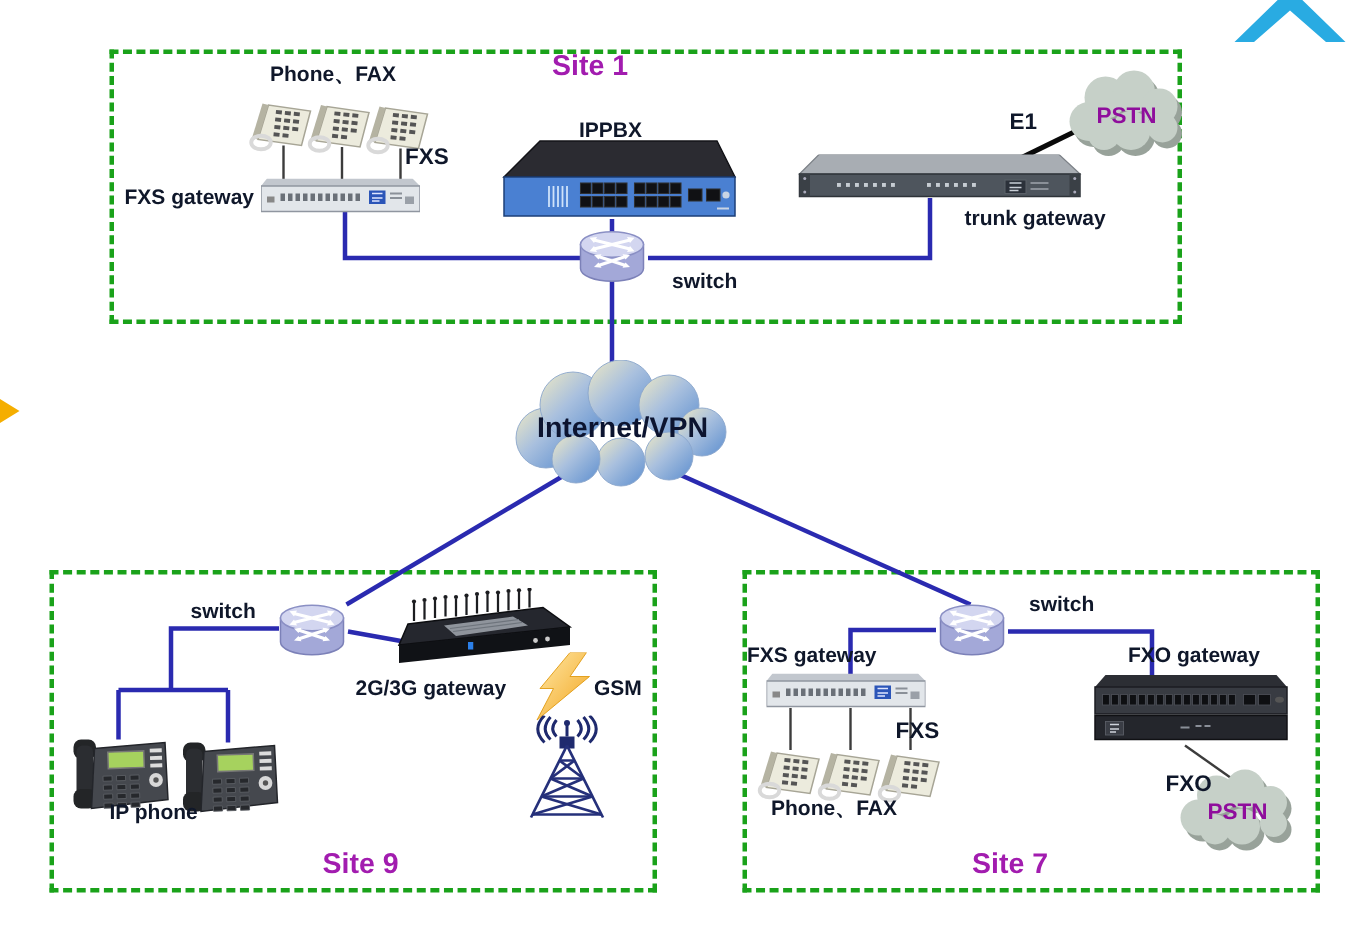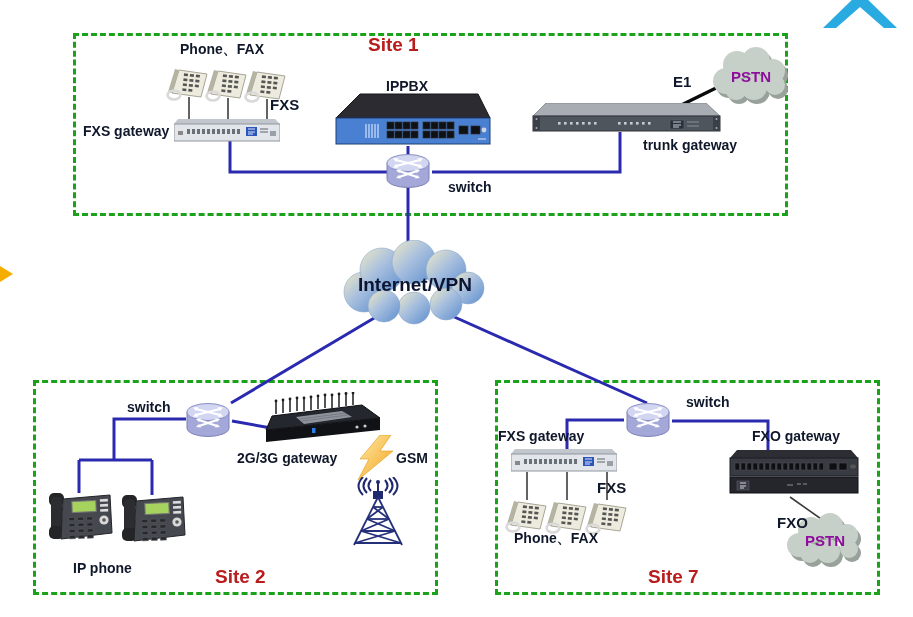--- a/index.html
+++ b/index.html
@@ -1,20 +1,20 @@
 <!DOCTYPE html>
 <html><head>
 <meta charset="utf-8">
 <style>
   html,body{margin:0;padding:0;background:#fff;}
   #canvas{position:relative;width:913px;height:617px;background:#ffffff;overflow:hidden;
           font-family:"Liberation Sans",sans-serif;}
   .site-border{position:absolute;border:3px dashed #1aa21a;background:transparent;}
   .lbl{position:absolute;font-weight:bold;color:#0f172a;font-size:14px;white-space:nowrap;z-index:4;}
-  .title{position:absolute;font-weight:bold;color:#b91c1c;font-size:19px;white-space:nowrap;z-index:4;}
+  .title{position:absolute;font-weight:bold;color:#a21caf;font-size:19px;white-space:nowrap;z-index:4;}
   .dev{position:absolute;z-index:3;}
   #lines{position:absolute;left:0;top:0;z-index:2;}
   .blueln{stroke:#2a2ab0;stroke-width:3;fill:none;}
   .thinln{stroke:#3c3c3c;stroke-width:1.6;fill:none;}
   .blackln{stroke:#0a0a0a;stroke-width:3.4;fill:none;}
   .cloudtxt{font-family:"Liberation Sans",sans-serif;font-weight:bold;}
   .yellow-arrow{position:absolute;left:0;top:266px;width:0;height:0;z-index:5;
     border-top:8px solid transparent;border-bottom:8px solid transparent;border-left:13px solid #f5ae00;}
 </style>
 </head>
@@ -249,25 +249,25 @@
         <circle cx="78" cy="22" r="22"></circle>
       <circle cx="110" cy="30" r="20"></circle>
         <circle cx="132" cy="48" r="16"></circle>
         <circle cx="110" cy="64" r="16"></circle>
       <circle cx="78" cy="68" r="16"></circle>
         <circle cx="48" cy="66" r="16"></circle>
     </g>
     <text class="cloudtxt" x="79" y="51" text-anchor="middle" font-size="19" fill="#0c1430">Internet/VPN</text>
   </svg>
 
-  <div class="title" style="left:215px;top:566px;">Site 2</div>
+  <div class="title" style="left:215px;top:566px;">Site 9</div>
   <div class="lbl" style="left:127px;top:399px;">switch</div>
   <div class="lbl" style="left:237px;top:450px;">2G/3G gateway</div>
   <div class="lbl" style="left:396px;top:450px;">GSM</div>
-  <div class="lbl" style="left:73px;top:560px;">IP phone</div>
+  <div class="lbl" style="left:73px;top:533px;">IP phone</div>
 
   <svg class="dev" style="left:184px;top:400px;" width="48" height="40">
     <path d="M3,12 L3,28 A21,8.5 0 0 0 45,28 L45,12 Z" fill="#a3a8d8" stroke="#7c81b8"></path>
     <ellipse cx="24" cy="12" rx="21" ry="8.5" fill="#d3d6f0" stroke="#8a8fc4"></ellipse>
     <path d="M12,9 L36,15 M36,9 L12,15" stroke="#fff" stroke-width="2.2"></path>
     <polygon points="9,7.5 14,7 12,11" fill="#fff"></polygon>
       <polygon points="39,16.5 34,17 36,13" fill="#fff"></polygon>
     <polygon points="39,7.5 34,7 36,11" fill="#fff"></polygon>
       <polygon points="9,16.5 14,17 12,13" fill="#fff"></polygon>
     <path d="M15,20 L33,26 M33,20 L15,26" stroke="#fff" stroke-width="2.2"></path>

